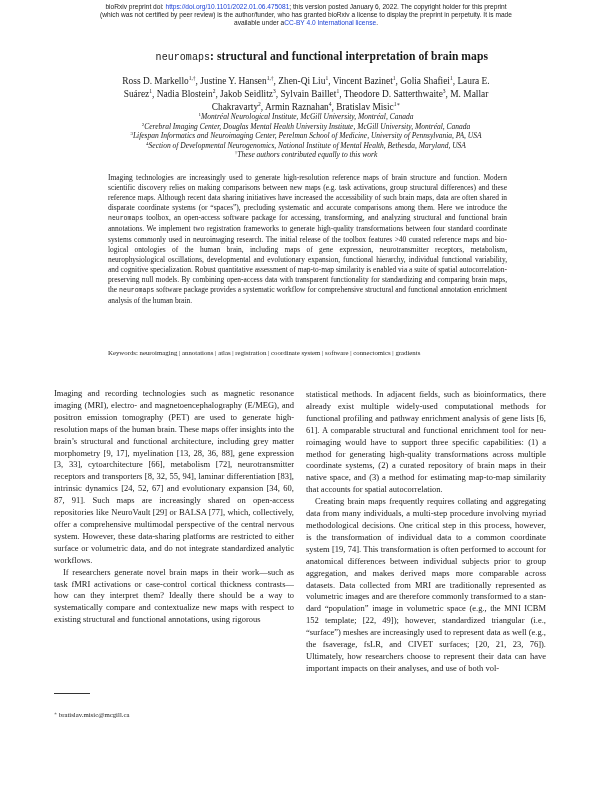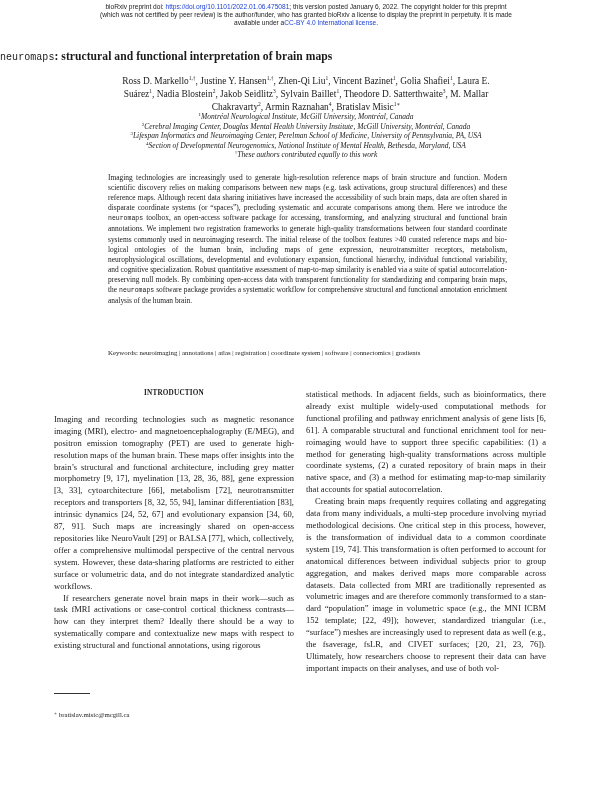--- a/index.html
+++ b/index.html
@@ -1,19 +1,19 @@
 <!DOCTYPE html>
 <html><head>
 <meta charset="utf-8">
 <style>
   html, body { margin: 0; padding: 0; background: #ffffff; }
   body { width: 612px; height: 792px; position: relative; overflow: hidden; font-family: "Liberation Serif", "DejaVu Serif", serif; color: #1a1a1a; }
   .banner { position: absolute; top: 3px; left: 0; width: 612px; text-align: center; font-family: "Liberation Sans", "DejaVu Sans", sans-serif; font-size: 6.6px; line-height: 8.2px; color: #222; }
   .banner a { color: #1a3fd6; text-decoration: none; }
-  .title { position: absolute; top: 50px; left: 0; width: 604px; text-align: left; font-size: 11.6px; font-weight: bold; letter-spacing: 0.05px; }
+  .title { position: absolute; top: 50px; left: 0; width: 488px; text-align: right; font-size: 11.6px; font-weight: bold; letter-spacing: 0.05px; }
   .title .mono { font-family: "Liberation Mono", "DejaVu Sans Mono", monospace; font-weight: normal; font-size: 10px; }
   .authors { position: absolute; top: 75px; left: 110px; width: 392px; text-align: center; font-size: 9.4px; line-height: 13px; }
   .authors sup { font-size: 5.5px; vertical-align: 4px; line-height: 0; }
   .affils { position: absolute; top: 112px; left: 60px; width: 492px; text-align: center; font-size: 7.5px; line-height: 9.6px; font-style: italic; }
   .affils sup { font-size: 5px; vertical-align: 3px; line-height: 0; font-style: normal; }
   .abstract { position: absolute; top: 173px; left: 108px; width: 399px; font-size: 7.45px; line-height: 10.1px; text-align: justify; hyphens: manual; }
   .abstract .mono { font-family: "Liberation Mono", "DejaVu Sans Mono", monospace; font-size: 6.5px; }
   .keywords { position: absolute; top: 348px; left: 108px; width: 399px; font-size: 6.8px; line-height: 9.6px; text-align: justify; color: #222; }
   .col { position: absolute; top: 388px; width: 240px; font-size: 8.5px; line-height: 11.9px; text-align: justify; }
   .col-left { left: 54px; }
@@ -45,21 +45,20 @@
     <div><sup>3</sup>Lifespan Informatics and Neuroimaging Center, Perelman School of Medicine, University of Pennsylvania, PA, USA</div>
     <div><sup>4</sup>Section of Developmental Neurogenomics, National Institute of Mental Health, Bethesda, Maryland, USA</div>
     <div><sup>†</sup>These authors contributed equally to this work</div>
   </div>
 
 <div class="abstract"><span>Imaging technologies are increasingly used to generate high-resolution reference maps of brain struc­ture and function. Modern scientific discovery relies on making comparisons between new maps (e.g. task activations, group structural differences) and these reference maps. Although recent data shar­ing initiatives have increased the accessibility of such brain maps, data are often shared in disparate coordinate systems (or “spaces”), precluding systematic and accurate comparisons among them. Here we introduce the </span><span class="mono">neuromaps</span><span> toolbox, an open-access software package for accessing, transforming, and analyzing structural and functional brain annotations. We implement two registration frameworks to generate high-quality transformations between four standard coordinate systems commonly used in neuroimaging research. The initial release of the toolbox features &gt;40 curated reference maps and bio­logical ontologies of the human brain, including maps of gene expression, neurotransmitter receptors, metabolism, neurophysiological oscillations, developmental and evolutionary expansion, functional hierarchy, individual functional variability, and cognitive specialization.  Robust quantitative assess­ment of map-to-map similarity is enabled via a suite of spatial autocorrelation-preserving null models. By combining open-access data with transparent functionality for standardizing and comparing brain maps, the </span><span class="mono">neuromaps</span><span> software package provides a systematic workflow for comprehensive structural and functional annotation enrichment analysis of the human brain.</span></div>
 
 <div class="keywords"><span>Keywords:</span> <span>neuroimaging | annotations | atlas | registration | coordinate system | software | connectomics | gradients</span></div>
 
 <div class="col col-left">
-  <div class="section-head">INTRODUCTION</div>
   <p class="para">Imaging and recording technologies such as magnetic resonance imaging (MRI), electro- and magnetoen­cephalography (E/MEG), and positron emission tomog­raphy (PET) are used to generate high-resolution maps of the human brain.  These maps offer insights into the brain’s structural and functional architecture, in­cluding grey matter morphometry [9, 17], myelination [13, 28, 36, 88], gene expression [3, 33], cytoarchitec­ture [66], metabolism [72], neurotransmitter receptors and transporters [8, 32, 55, 94], laminar differentiation [83], intrinsic dynamics [24, 52, 67] and evolutionary expansion [34, 60, 87, 91].  Such maps are increas­ingly shared on open-access repositories like NeuroVault [29] or BALSA [77], which, collectively, offer a compre­hensive multimodal perspective of the central nervous system.  However, these data-sharing platforms are re­stricted to either surface or volumetric data, and do not integrate standardized analytic workflows.</p>
   <p class="para indent">If researchers generate novel brain maps in their work—such as task fMRI activations or case-control cor­tical thickness contrasts—how can they interpret them? Ideally there should be a way to systematically com­pare and contextualize new maps with respect to exist­ing structural and functional annotations, using rigorous</p>
 </div>
 
 <div class="col col-right">
   <p class="para">statistical methods.  In adjacent fields, such as bioinfor­matics, there already exist multiple widely-used compu­tational methods for functional profiling and pathway enrichment analysis of gene lists [6, 61].  A compara­ble structural and functional enrichment tool for neu­roimaging would have to support three specific capa­bilities: (1) a method for generating high-quality trans­formations across multiple coordinate systems, (2) a cu­rated repository of brain maps in their native space, and (3) a method for estimating map-to-map similarity that accounts for spatial autocorrelation.</p>
   <p class="para indent gap">Creating brain maps frequently requires collating and aggregating data from many individuals, a multi-step procedure involving myriad methodological decisions. One critical step in this process, however, is the trans­formation of individual data to a common coordinate system [19, 74]. This transformation is often performed to account for anatomical differences between individual subjects prior to group aggregation, and makes derived maps more comparable across datasets.  Data collected from MRI are traditionally represented as volumetric im­ages and are therefore commonly transformed to a stan­dard “population” image in volumetric space (e.g., the MNI ICBM 152 template; [22, 49]); however, standard­ized triangular (i.e., “surface”) meshes are increasingly used to represent data as well (e.g., the fsaverage, fsLR, and CIVET surfaces; [20, 21, 23, 76]).  Ultimately, how researchers choose to represent their data can have im­portant impacts on their analyses, and use of both vol-</p>
 </div>
 
 <div class="footrule"></div>

